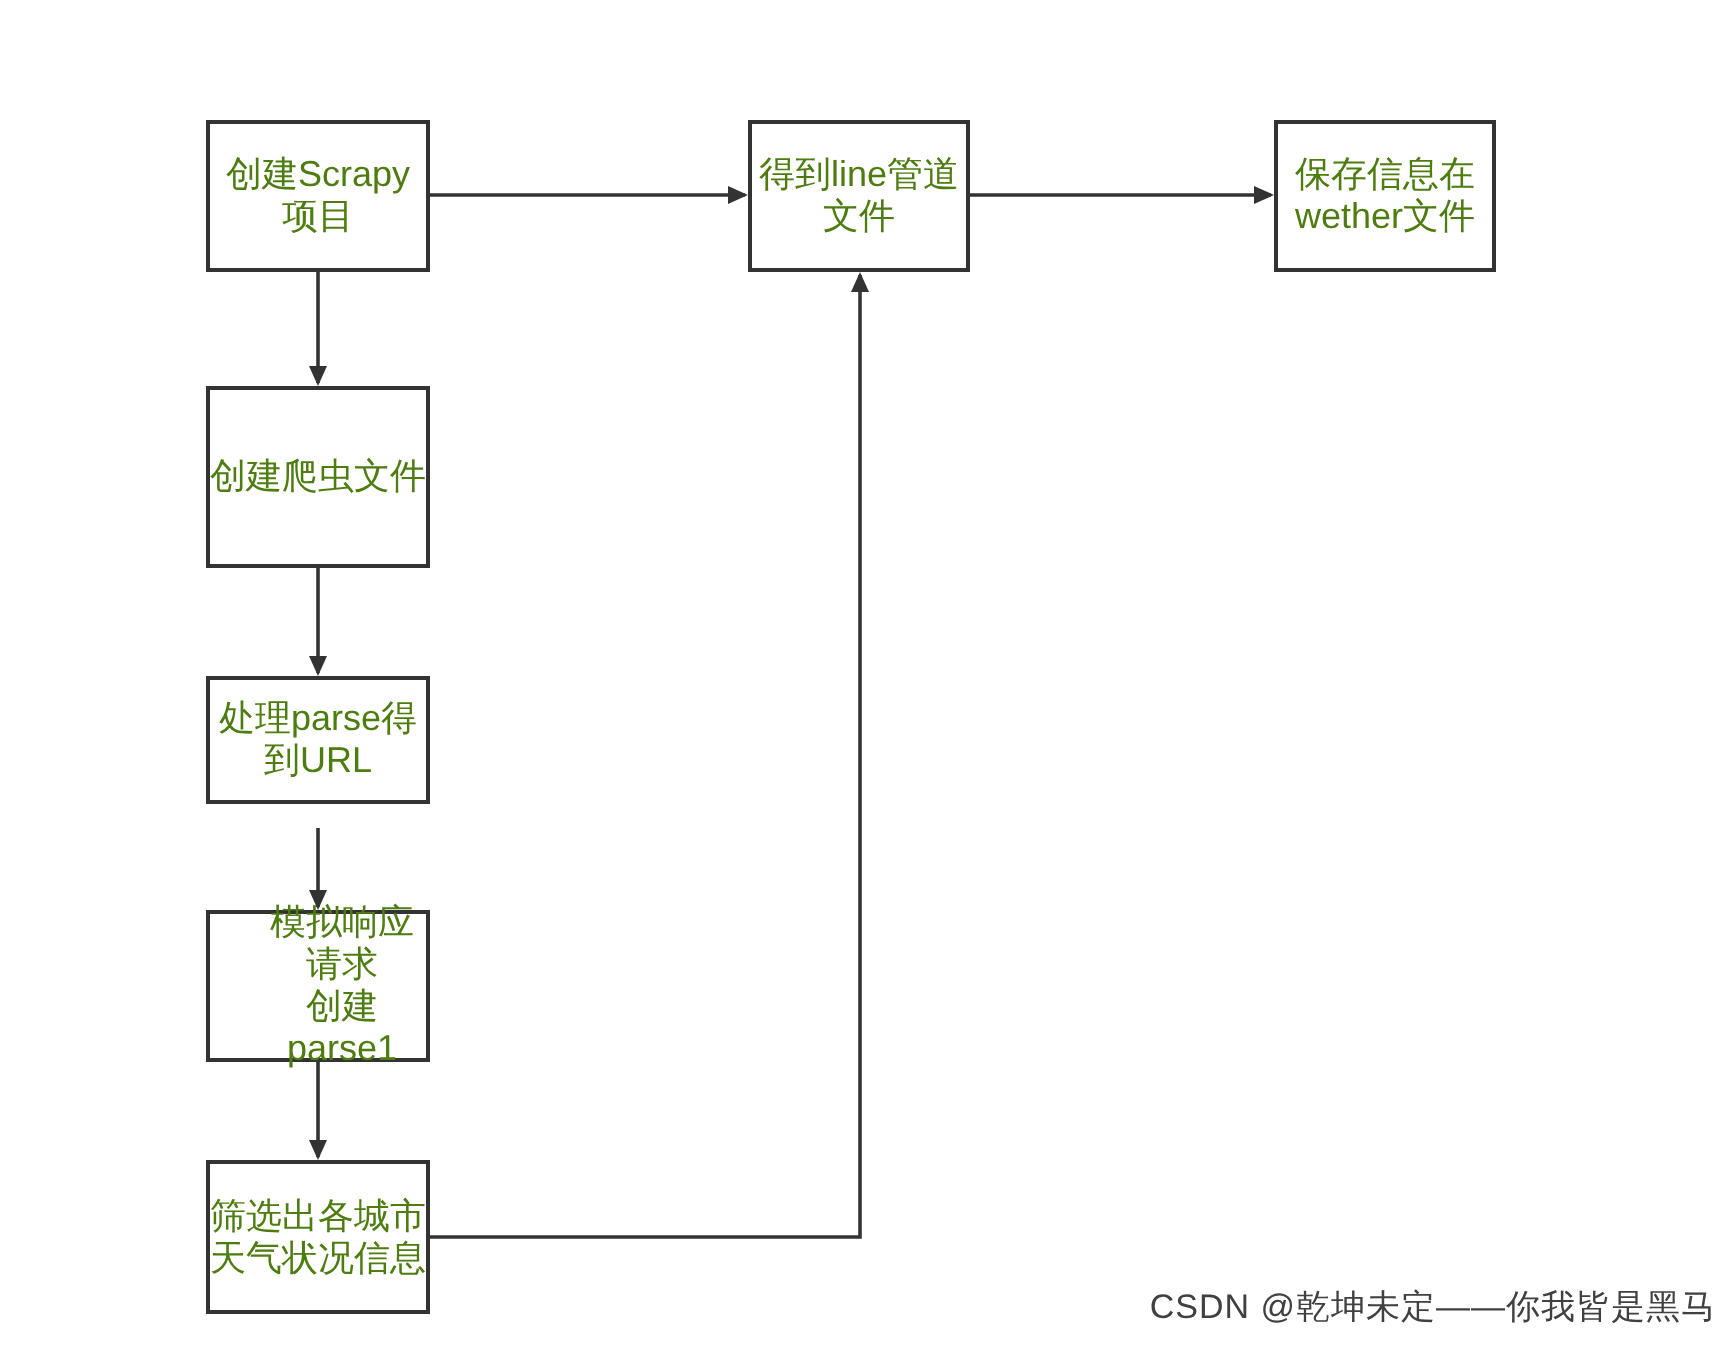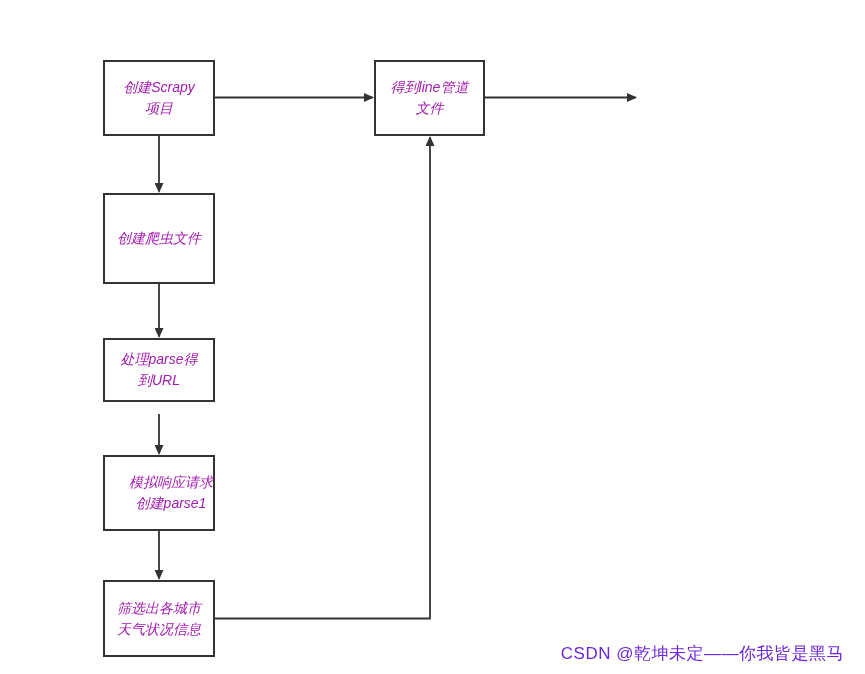--- a/index.html
+++ b/index.html
@@ -29,32 +29,31 @@
     box-sizing: border-box;
     border: 2px solid #333333;
     background: #ffffff;
     display: flex;
     align-items: center;
     justify-content: center;
     text-align: center;
   }
   .node-label {
     white-space: pre-line;
-    font-size: 14px;
+    font-size: 18px;
     line-height: 21px;
-    color: #a21caf;
-    font-style: italic;
+    color: #4d7c0f;
   }
   .watermark {
     position: absolute;
-    right: 21px;
+    right: 7px;
     bottom: 10px;
     font-size: 17px;
     line-height: 21px;
-    color: #6d28d9;
+    color: #404040;
     letter-spacing: 0.5px;
   }
 </style>
 </head>
 <body>
 
 <div class="canvas">
 
   <svg class="connectors" width="865" height="674" viewBox="0 0 865 674" aria-hidden="true">
     <defs>
@@ -93,16 +92,20 @@
   <div class="node" style="left:103px; top:580px; width:112px; height:77px;">
     <span class="node-label">筛选出各城市
 天气状况信息</span>
   </div>
 
   <div class="node" style="left:374px; top:60px; width:111px; height:76px;">
     <span class="node-label">得到line管道
 文件</span>
   </div>
 
+  <div class="node" style="left:637px; top:60px; width:111px; height:76px;">
+    <span class="node-label">保存信息在
+wether文件</span>
+  </div>
 
   <div class="watermark">CSDN @乾坤未定——你我皆是黑马</div>
 
 </div>
 
 </body></html>

